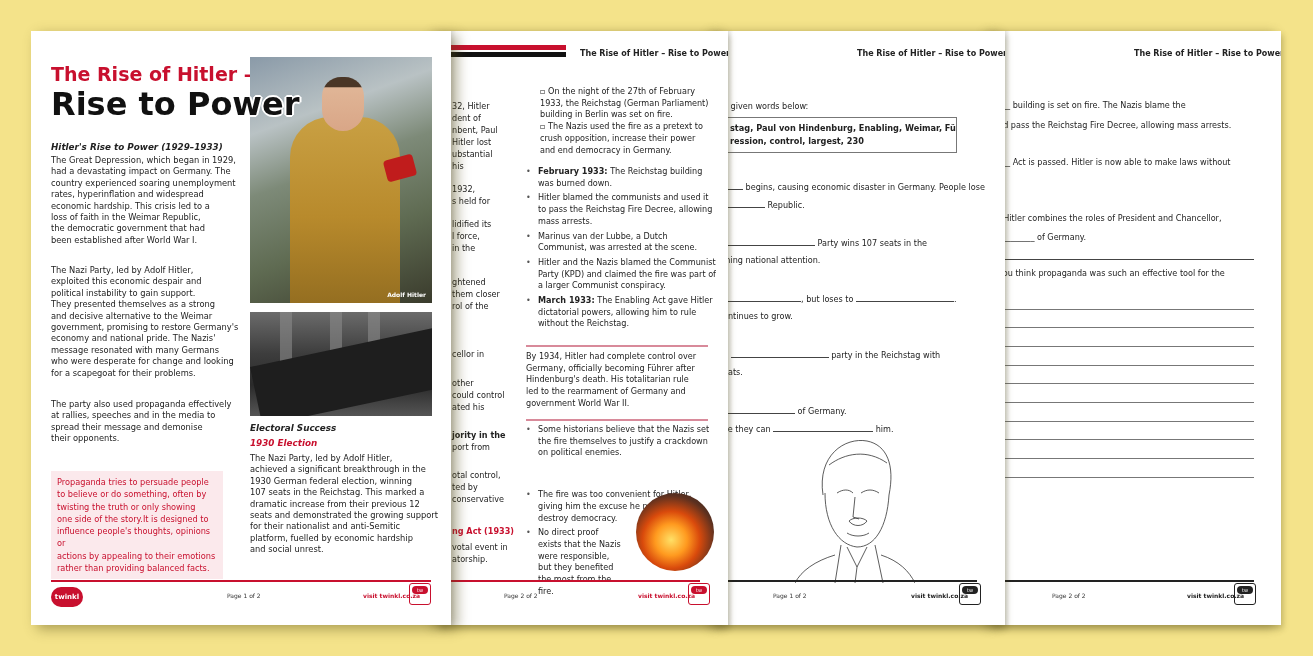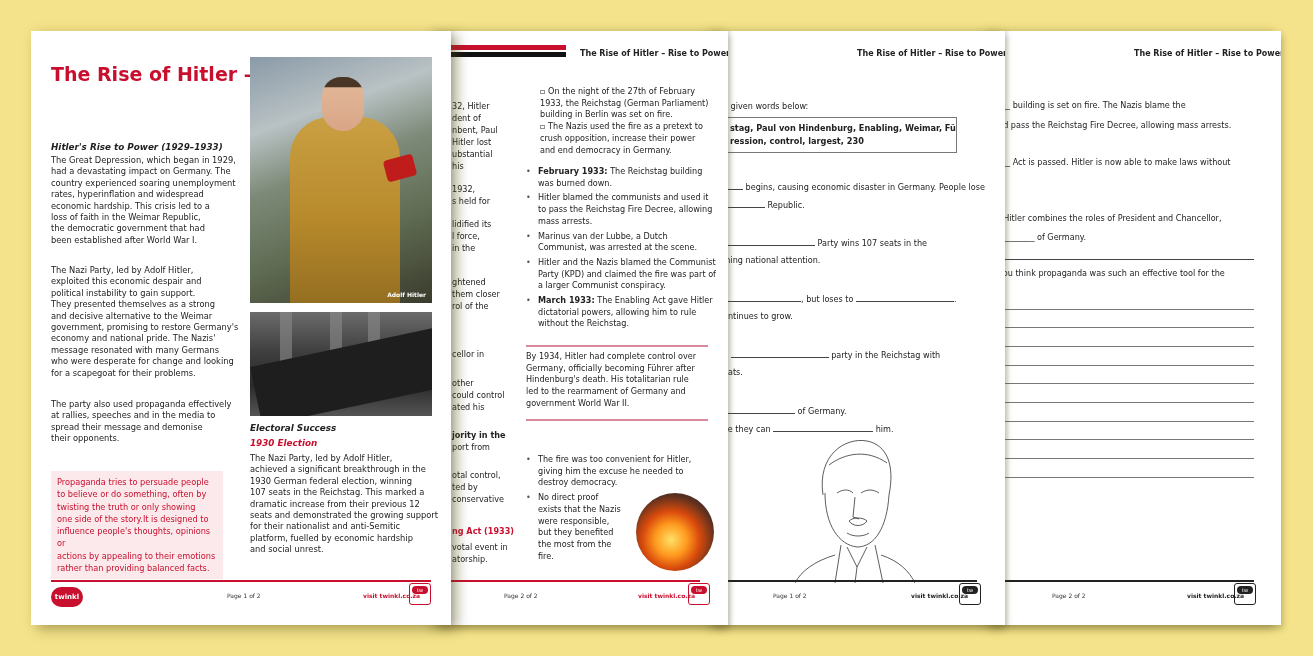--- a/index.html
+++ b/index.html
@@ -239,35 +239,37 @@
   <div class="divider" style="left:88px; top:314px; width:182px;"></div>
   <div class="p2-text" style="left:88px; top:320px; width:190px;">
     <div>By 1934, Hitler had complete control over</div>
     <div>Germany, officially becoming Führer after</div>
     <div>Hindenburg's death. His totalitarian rule</div>
     <div>led to the rearmament of Germany and</div>
     <div>government World War II.</div>
   </div>
   <div class="divider" style="left:88px; top:388px; width:182px;"></div>
   <ul class="bullets" style="left:88px; top:393px; width:190px;">
+    <li>Some historians believe that the Nazis set the fire themselves to justify a crackdown on political enemies.</li>
     <li style="padding-right:0;margin-top:30px;">The fire was too convenient for Hitler, giving him the excuse he needed to destroy democracy.</li>
     <li style="padding-right:95px;">No direct proof exists that the Nazis were responsible, but they benefited the most from the fire.</li>
   </ul>
   <div class="fire-circle"></div>
 
   <div class="footer-line" style="left:0; top:549px; width:262px; background:#c8102e;"></div>
   <div class="footer-page" style="left:66px; top:561px;">Page 2 of 2</div>
   <div class="footer-url" style="left:200px; top:561px; color:#c8102e;">visit twinkl.co.za</div>
   <div class="badge" style="left:250px; top:552px; border-color:#c8102e;">
       <span class="cloud" style="background:#c8102e;">tw</span>
     </div>
 </div>
 
 <div class="page" id="p1">
   <div class="p1-title1">The Rise of Hitler –</div>
+  <div class="p1-title2">Rise to Power</div>
 
   <div class="photo-main">
     <div class="figure"></div>
     <div class="head"></div>
     <div class="armband"></div>
     <div class="caption">Adolf Hitler</div>
   </div>
   <div class="photo-bw">
     <div class="pillar" style="left:30px;"></div>
     <div class="pillar" style="left:80px;"></div>

